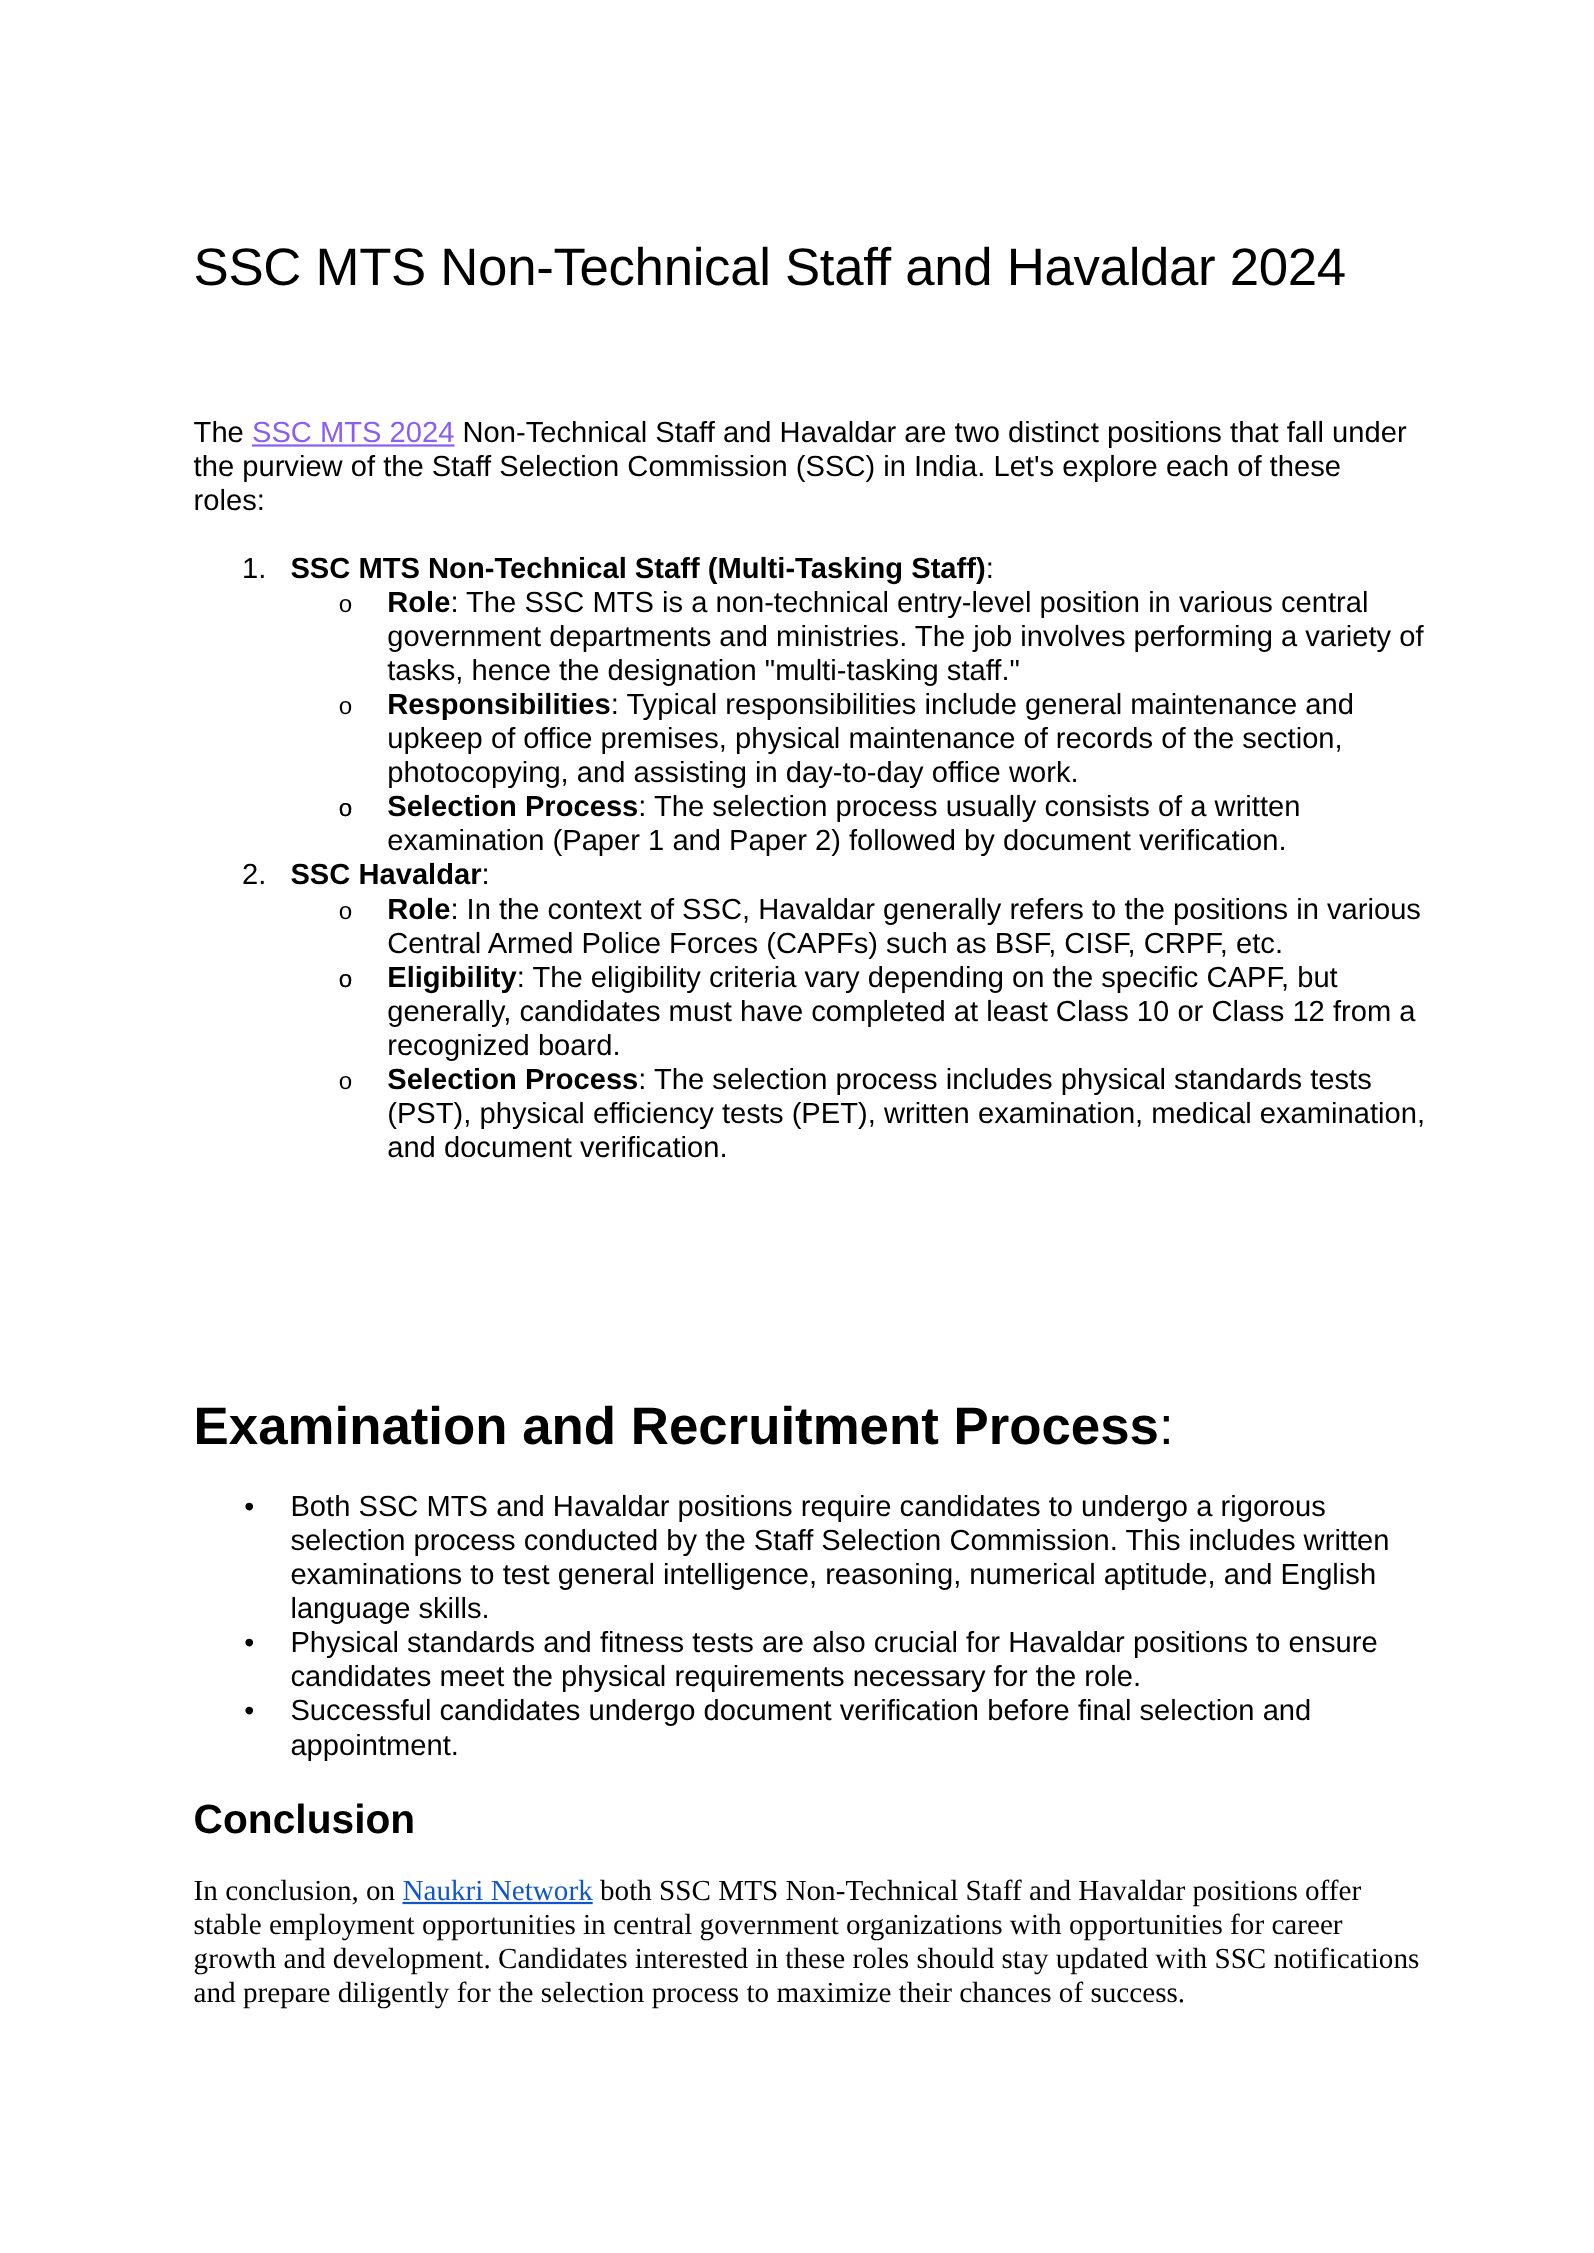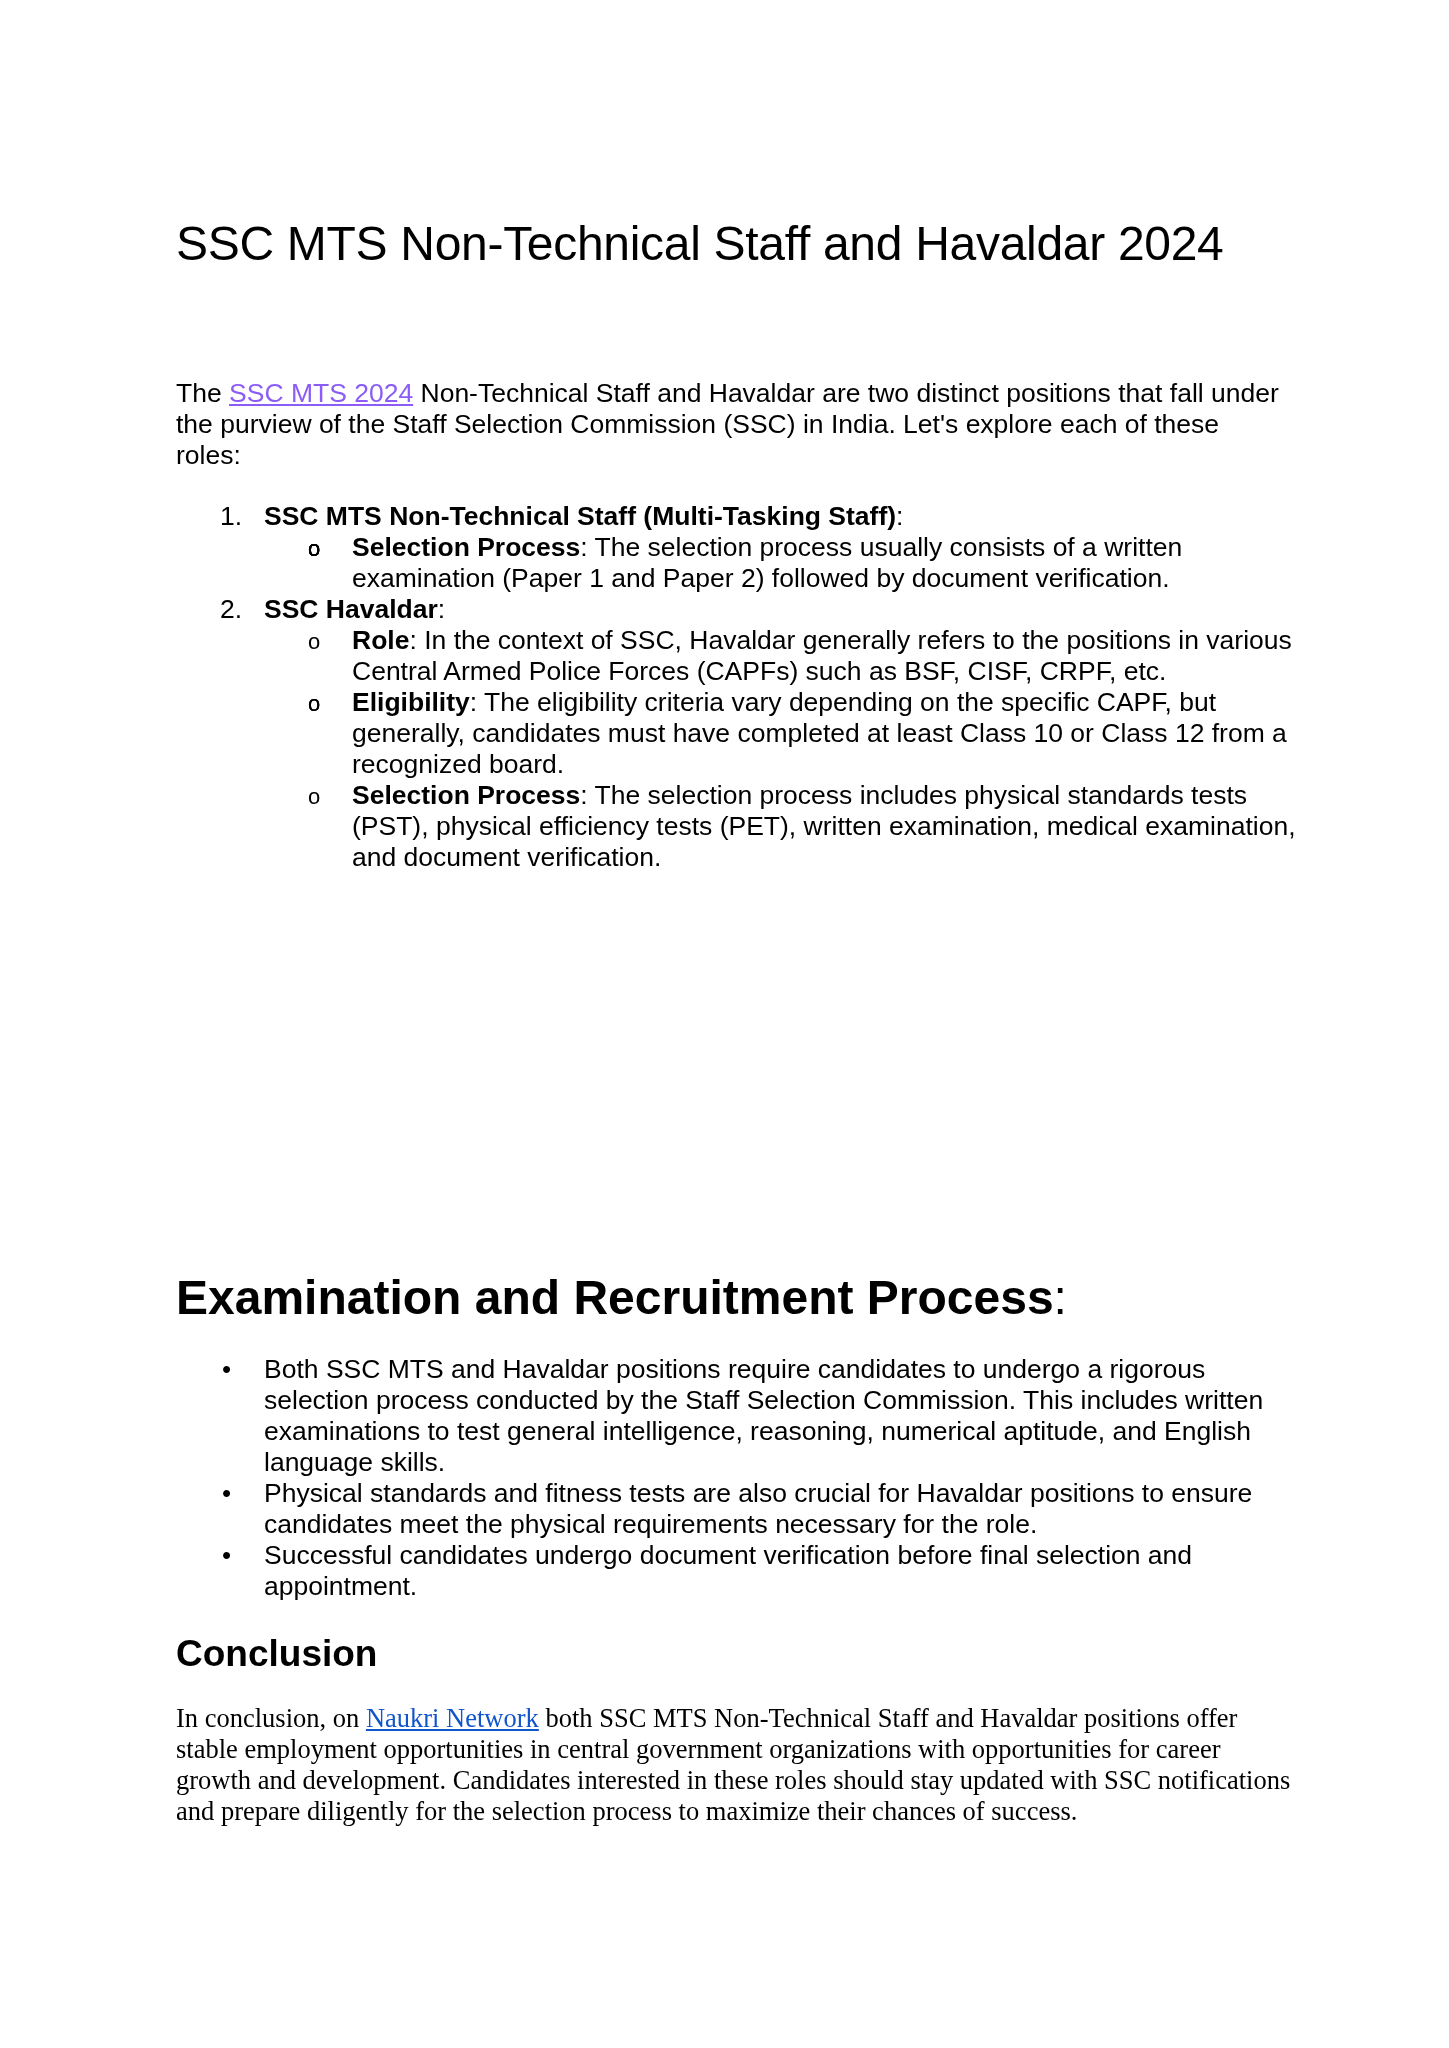--- a/index.html
+++ b/index.html
@@ -34,23 +34,25 @@
 
   <p class="p intro"><span>The </span><a class="link" href="#" style="color: #8b5cf6;">SSC MTS 2024</a><span> Non-Technical Staff and Havaldar are two distinct positions that fall under the purview of the Staff Selection Commission (SSC) in India. Let's explore each of these roles:</span></p>
 
   <div class="ol">
 
     <div class="ol-item">
       <span class="ol-num">1.</span>
       <p class="p"><b>SSC MTS Non-Technical Staff (Multi-Tasking Staff)</b><span>:</span></p>
       <div class="sub">
         <span class="sub-bullet">o</span>
+        <p class="p"><b>Role</b><span>: The SSC MTS is a non-technical entry-level position in various central government departments and ministries. The job involves performing a variety of tasks, hence the designation "multi-tasking staff."</span></p>
       </div>
       <div class="sub">
         <span class="sub-bullet">o</span>
+        <p class="p"><b>Responsibilities</b><span>: Typical responsibilities include general maintenance and upkeep of office premises, physical maintenance of records of the section, photocopying, and assisting in day-to-day office work.</span></p>
       </div>
       <div class="sub">
         <span class="sub-bullet">o</span>
       </div>
       <div class="sub">
         <span class="sub-bullet">o</span>
         <p class="p"><b>Selection Process</b><span>: The selection process usually consists of a written examination (Paper 1 and Paper 2) followed by document verification.</span></p>
       </div>
     </div>
 

